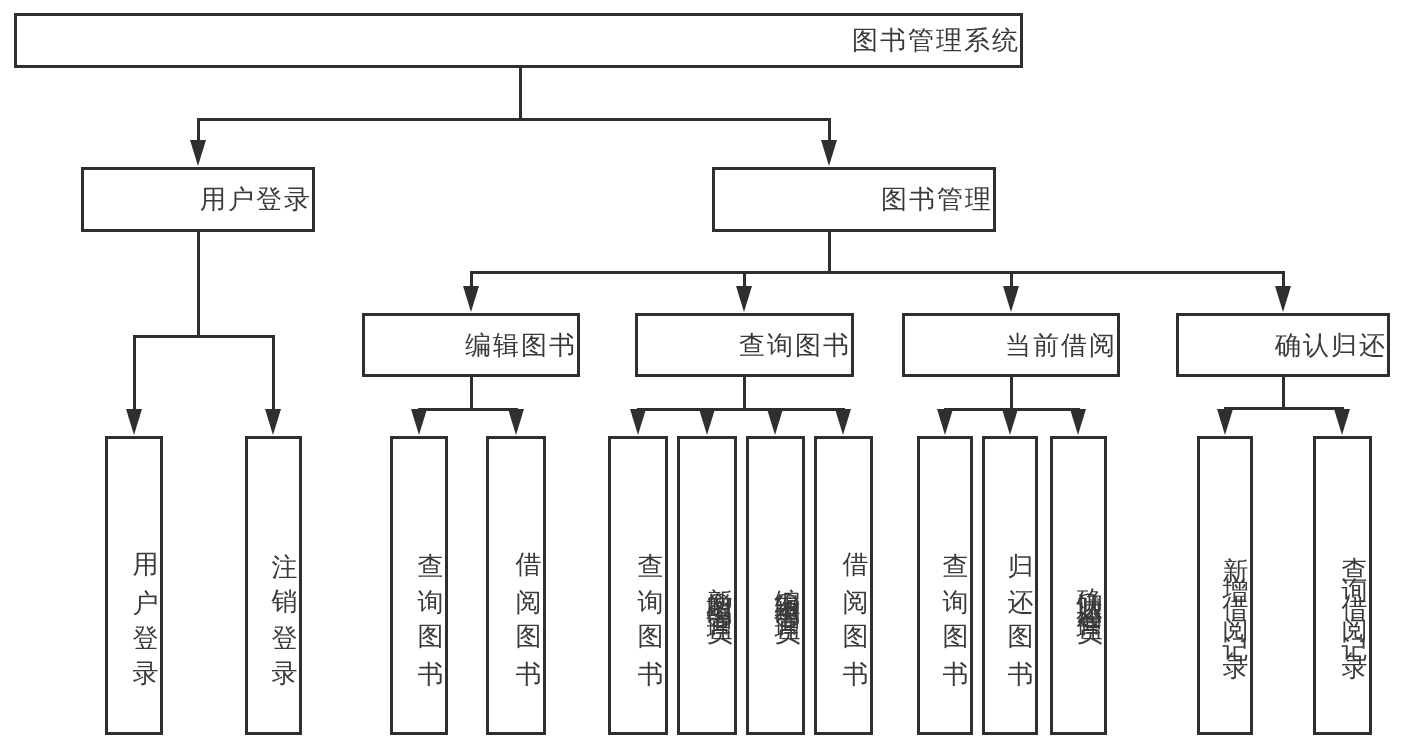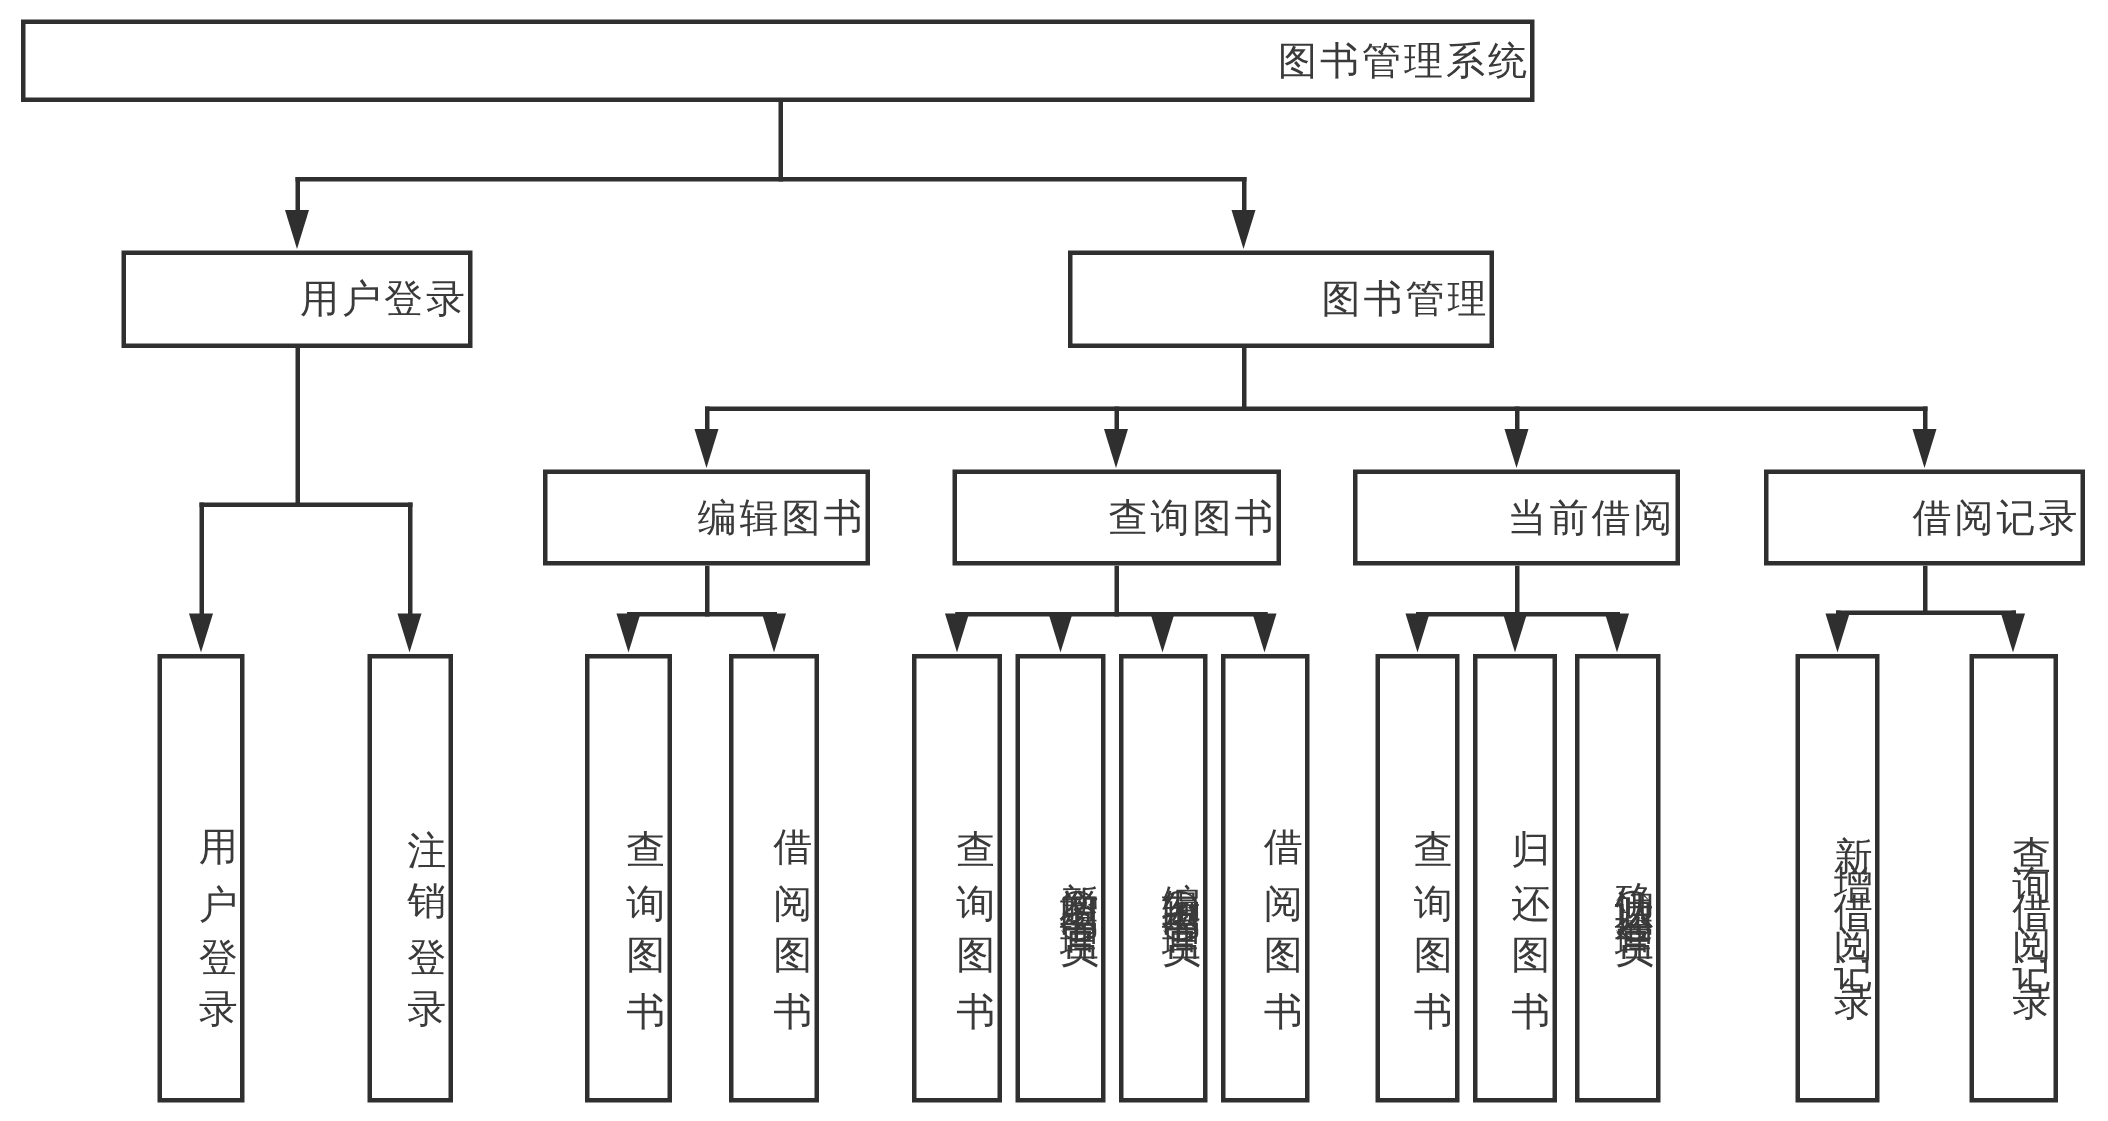--- a/index.html
+++ b/index.html
@@ -131,21 +131,21 @@
     <div class="node" style="left: 362px; top: 313px; width: 218px; height: 64px;">
       <span class="lbl">编辑图书</span>
     </div>
     <div class="node" style="left: 635px; top: 313px; width: 219px; height: 64px;">
       <span class="lbl">查询图书</span>
     </div>
     <div class="node" style="left: 902px; top: 313px; width: 218px; height: 64px;">
       <span class="lbl">当前借阅</span>
     </div>
     <div class="node" style="left: 1176px; top: 313px; width: 214px; height: 64px;">
-      <span class="lbl">借阅记录</span>
+      <span class="lbl">确认归还</span>
     </div>
     <div class="node vertical" style="left: 105px; top: 436px; width: 58px; height: 299px;">
       <span class="lbl" style="letter-spacing: 36px; transform: translateY(18px);">用户登录</span>
     </div>
     <div class="node vertical" style="left: 245px; top: 436px; width: 57px; height: 299px;">
       <span class="lbl" style="letter-spacing: 36px; transform: translateY(18px);">注销登录</span>
     </div>
     <div class="node vertical" style="left: 390px; top: 436px; width: 58px; height: 299px;">
       <span class="lbl" style="letter-spacing: 36px; transform: translateY(18px);">查询图书</span>
     </div>

